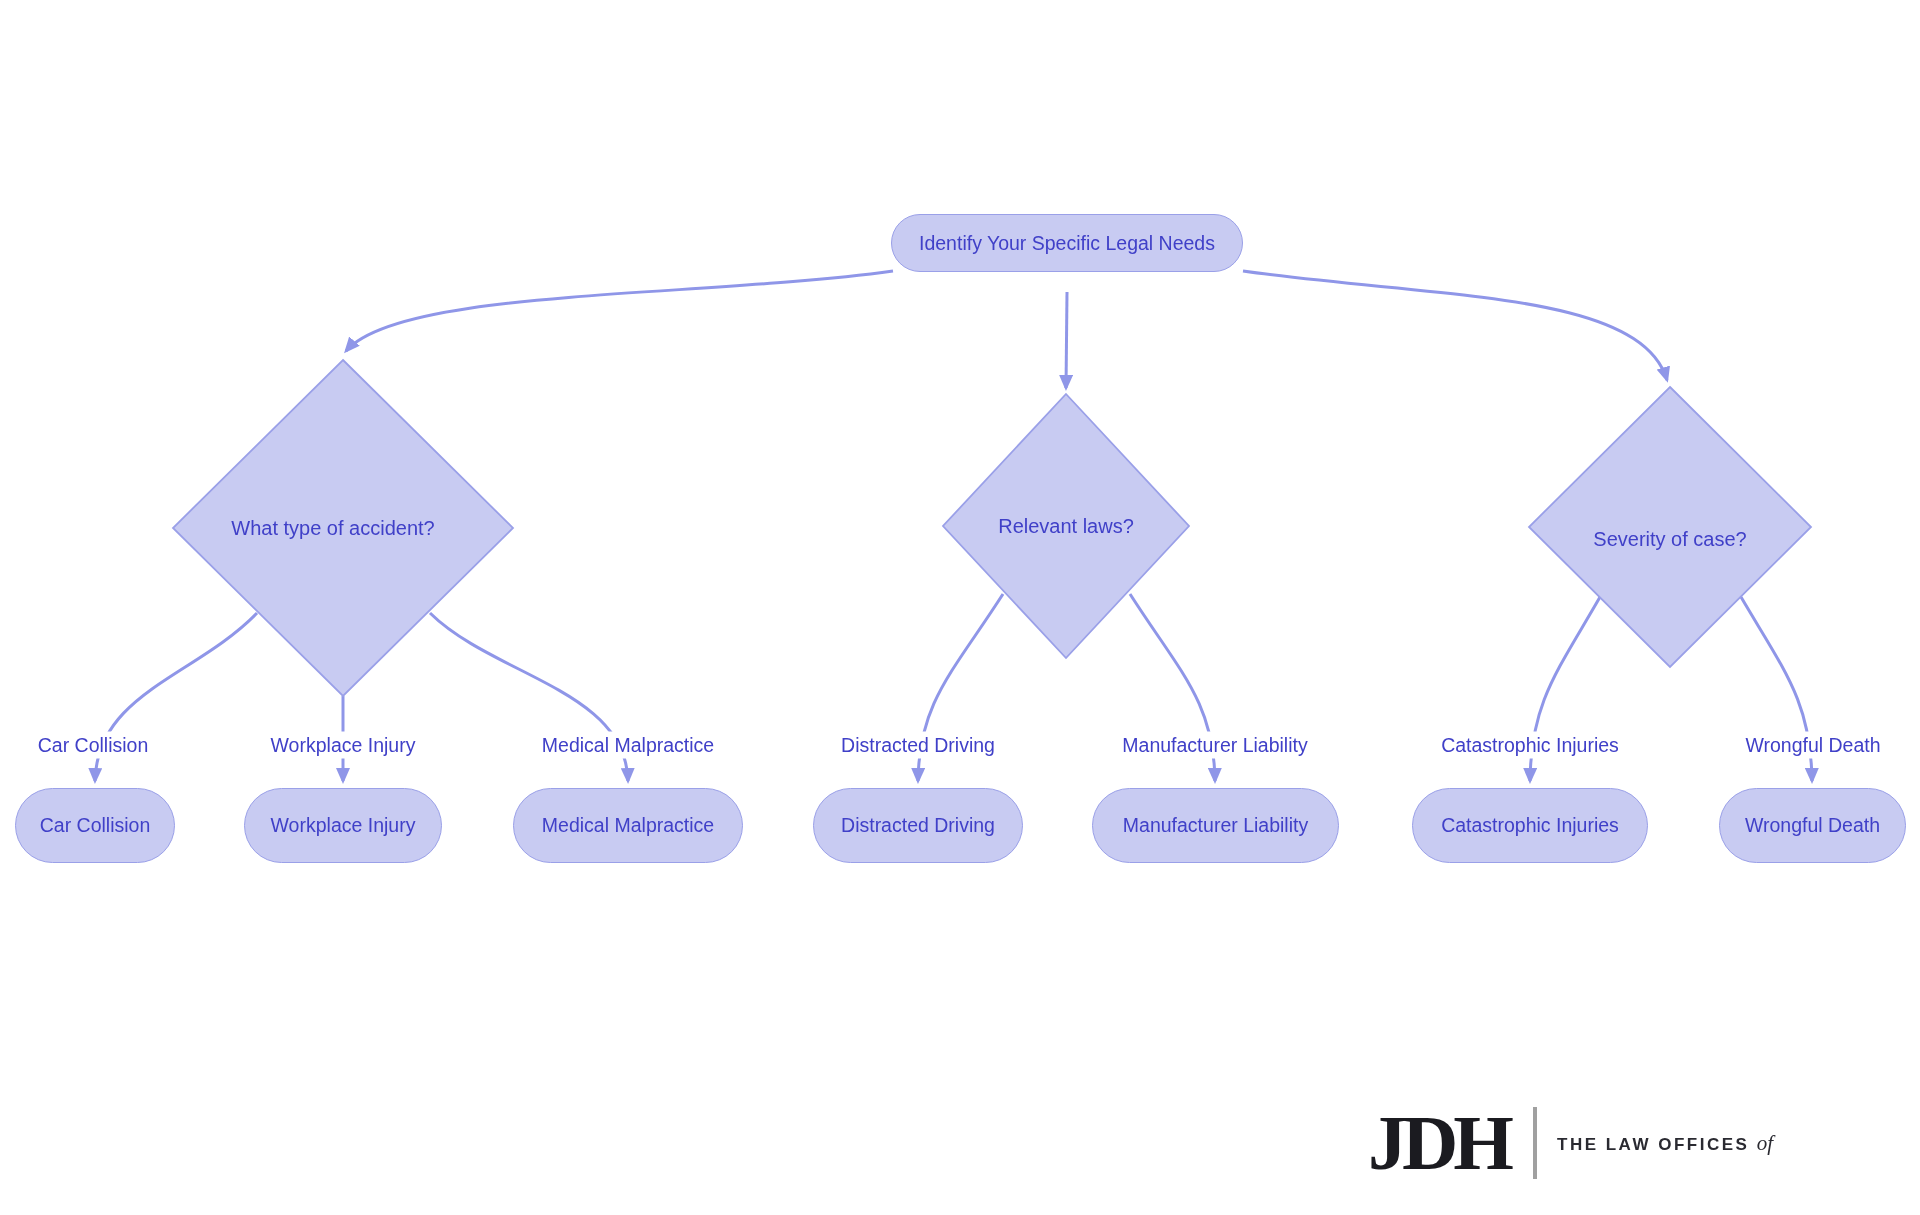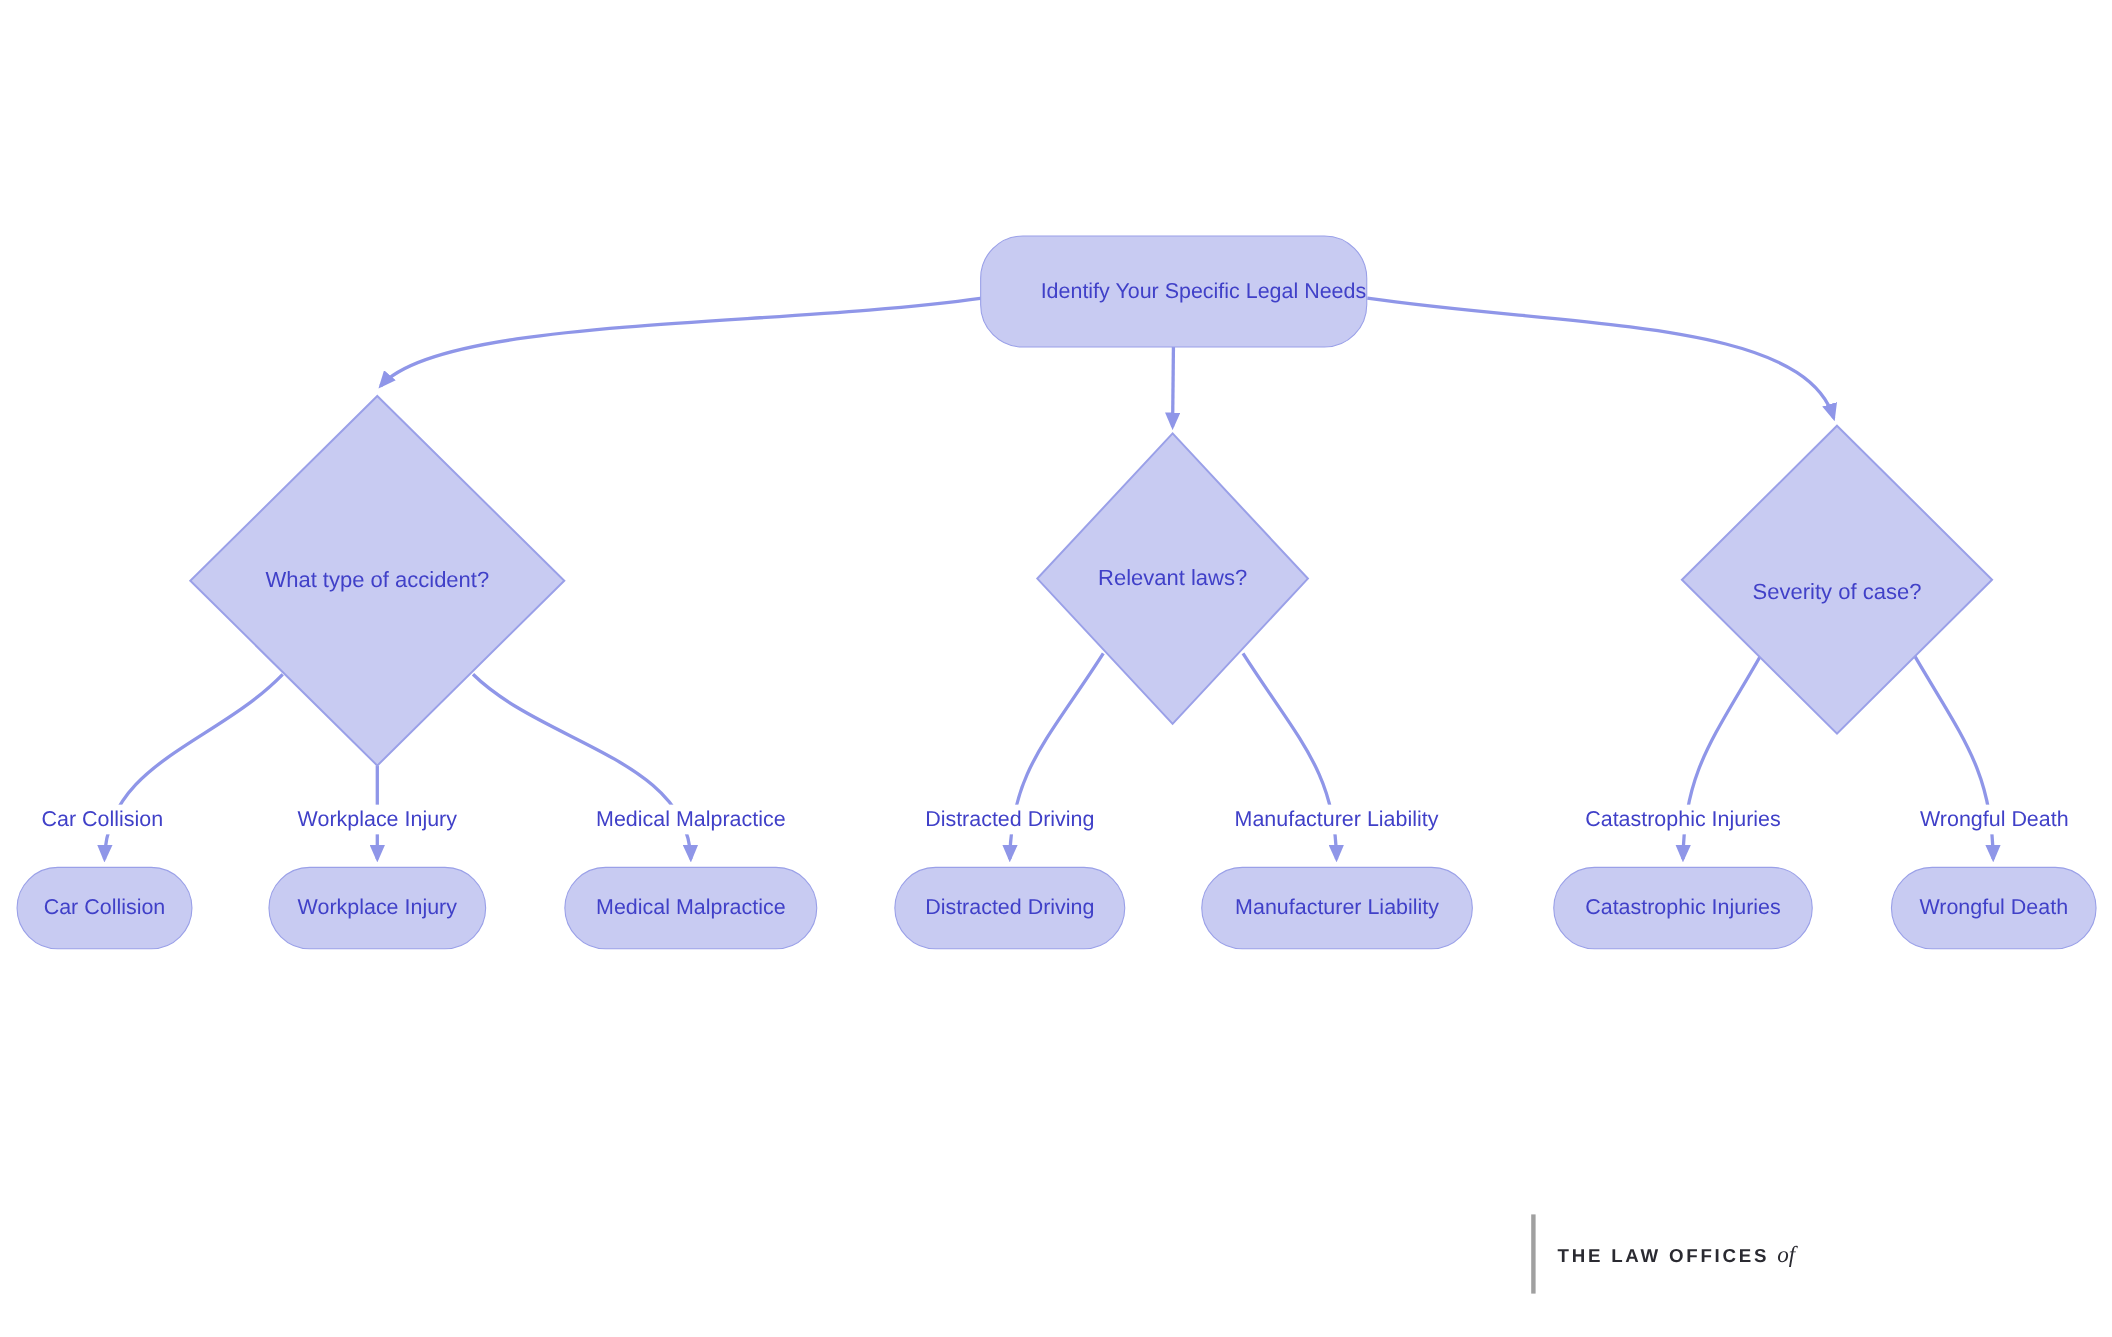--- a/index.html
+++ b/index.html
@@ -63,25 +63,25 @@
     <path class="edge-path" marker-end="url(#arrow)" d="M 1130 594 C 1180 672, 1214 702, 1215 781"></path>
 
     <path class="edge-path" marker-end="url(#arrow)" d="M 1600 597 C 1557 672, 1531 702, 1530 781"></path>
     <path class="edge-path" marker-end="url(#arrow)" d="M 1741 597 C 1785 672, 1811 702, 1812 781"></path>
 
     <polygon class="diamond" points="343,360 513,528 343,696 173,528"></polygon>
     <polygon class="diamond" points="1066,394 1189,526 1066,658 943,526"></polygon>
     <polygon class="diamond" points="1670,387 1811,527 1670,667 1529,527"></polygon>
   </svg>
 
-  <div class="pill" style="left:891px;top:214px;width:352px;height:102px;justify-content:flex-end;">
+  <div class="pill" style="left:891px;top:214px;width:352px;height:58px;">
     <span>Identify Your Specific Legal Needs</span>
   </div>
 
-  <div class="diamond-label" style="left:343px;top:528px;">What type of accident?</div>
+  <div class="diamond-label" style="left:333px;top:528px;">What type of accident?</div>
   <div class="diamond-label" style="left:1066px;top:526px;text-align:right;">Relevant laws?</div>
   <div class="diamond-label" style="left:1670px;top:497px;margin-top:42px;">Severity of case?</div>
 
   <div class="edge-label" style="left:93px;top:745px;">Car Collision</div>
   <div class="edge-label" style="left:343px;top:745px;">Workplace Injury</div>
   <div class="edge-label" style="left:628px;top:745px;">Medical Malpractice</div>
   <div class="edge-label" style="left:918px;top:745px;">Distracted Driving</div>
   <div class="edge-label" style="left:1215px;top:745px;">Manufacturer Liability</div>
   <div class="edge-label" style="left:1530px;top:745px;">Catastrophic Injuries</div>
   <div class="edge-label" style="left:1813px;top:745px;">Wrongful Death</div>
@@ -102,19 +102,20 @@
     <span>Manufacturer Liability</span>
   </div>
   <div class="pill" style="left:1412px;top:788px;width:236px;height:75px;">
     <span>Catastrophic Injuries</span>
   </div>
   <div class="pill" style="left:1719px;top:788px;width:187px;height:75px;">
     <span>Wrongful Death</span>
   </div>
 
   <div class="logo">
+    <div class="logo-monogram">JDH</div>
     <div class="logo-divider"></div>
     <div class="logo-text">
       <div class="logo-tagline"><span>THE LAW OFFICES</span> <span class="of">of</span></div>
     </div>
   </div>
 
 </div>
 
 </body></html>

